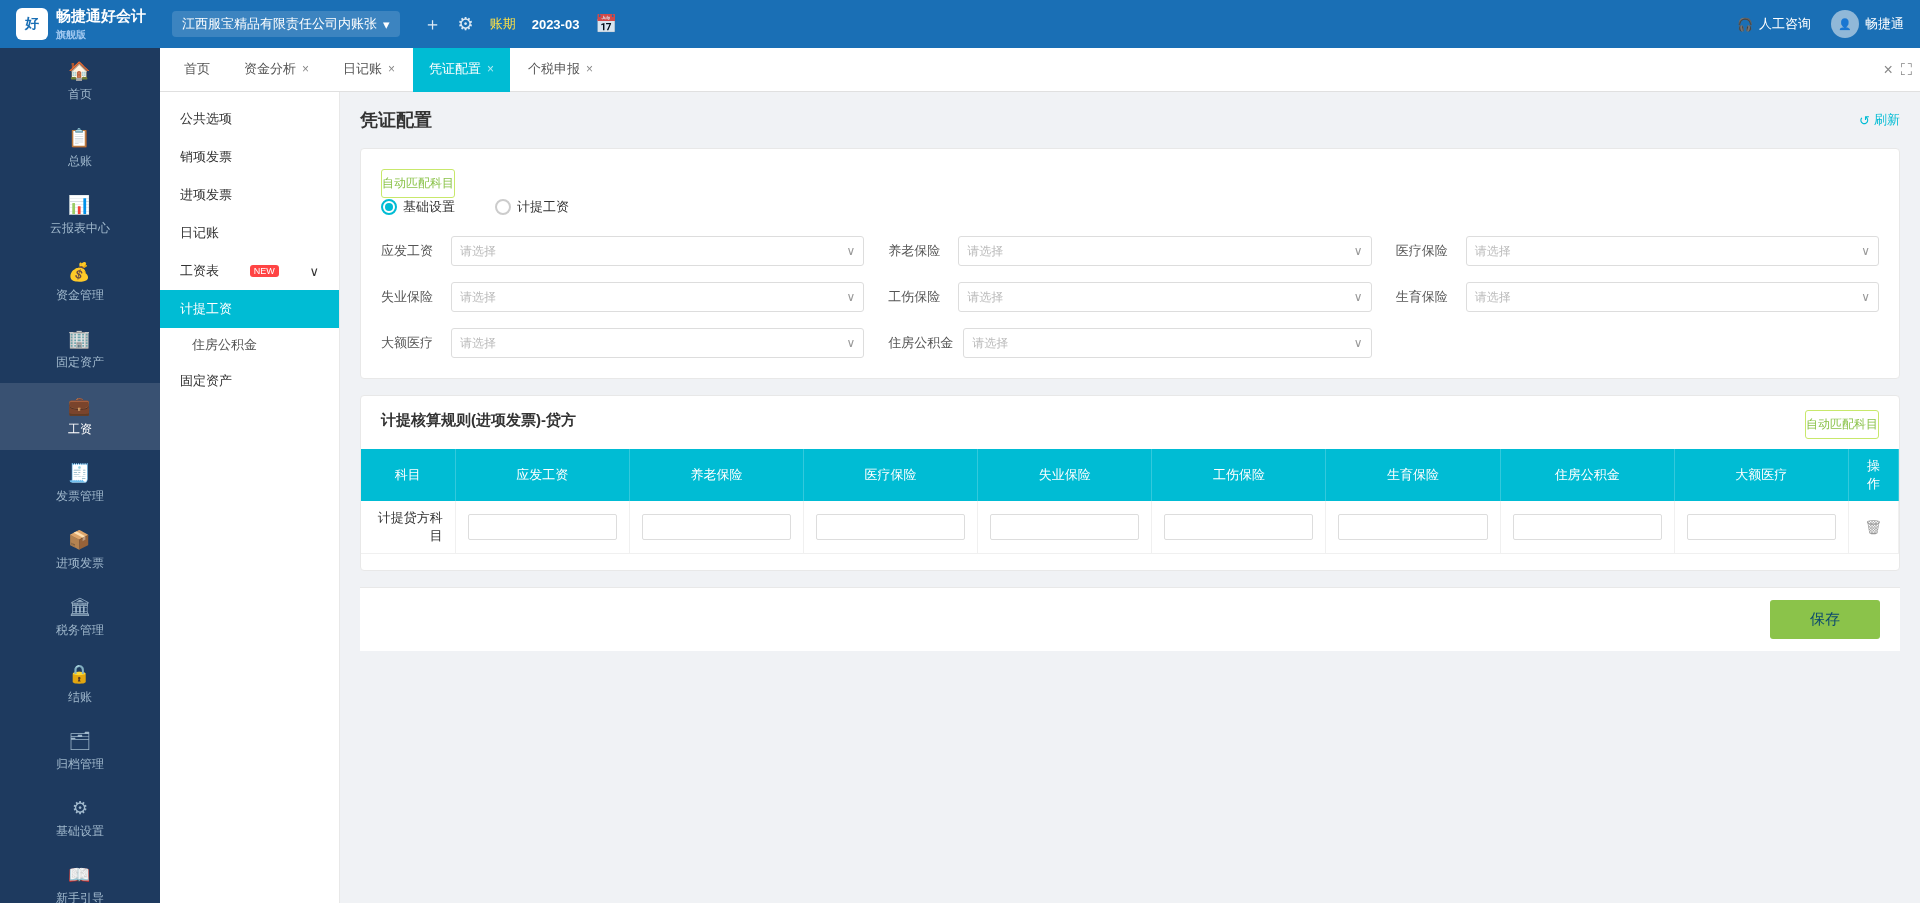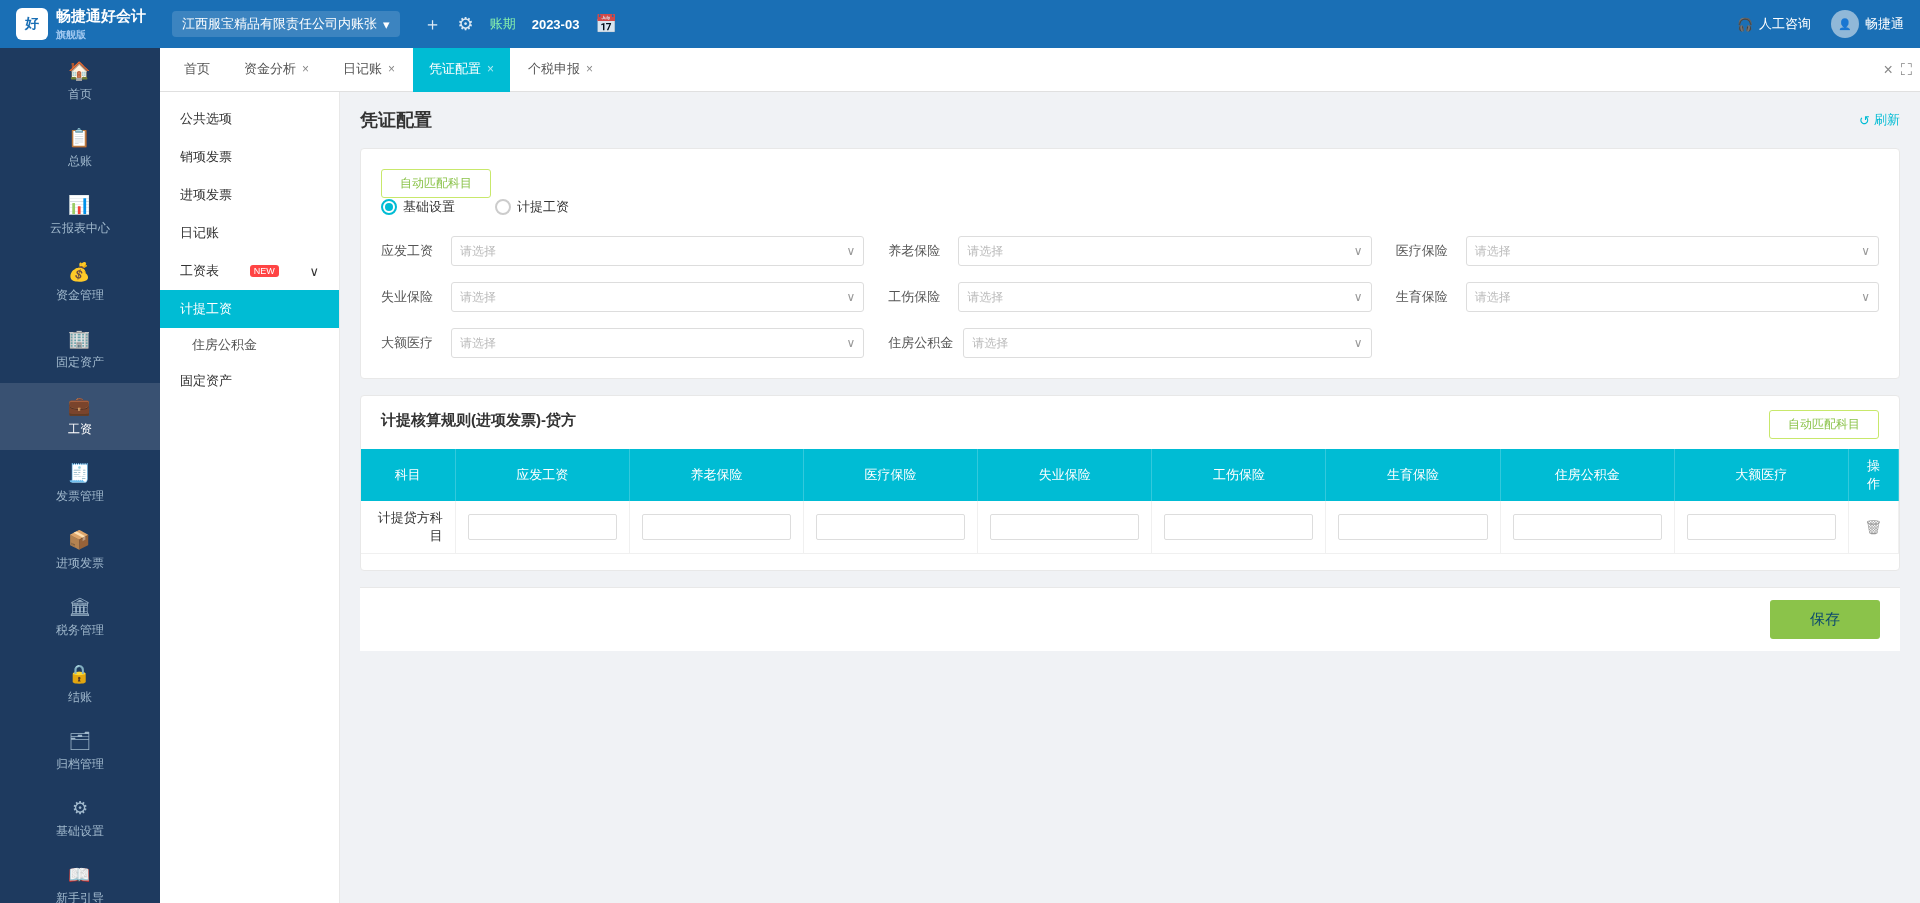--- a/index.html
+++ b/index.html
@@ -6,21 +6,21 @@
     body { font-family: 'Microsoft YaHei', Arial, sans-serif; font-size: 13px; background: #f0f2f5; width: 1920px; height: 903px; overflow: hidden; display: flex; flex-direction: column; }
 
     
     .top-bar { height: 48px; background: #1a6fb5; display: flex; align-items: center; padding: 0 16px; gap: 16px; flex-shrink: 0; }
     .logo-area { display: flex; align-items: center; gap: 8px; color: white; font-size: 15px; font-weight: bold; min-width: 140px; }
     .logo-icon { width: 32px; height: 32px; background: white; border-radius: 6px; display: flex; align-items: center; justify-content: center; color: #1a6fb5; font-weight: bold; font-size: 14px; }
     .logo-sub { font-size: 10px; color: #a0c8f0; margin-top: 2px; }
     .company-selector { display: flex; align-items: center; gap: 6px; color: white; background: rgba(255,255,255,0.15); padding: 4px 10px; border-radius: 4px; cursor: pointer; font-size: 13px; }
     .top-actions { display: flex; align-items: center; gap: 16px; margin-left: 8px; }
     .top-icon-btn { color: white; background: none; border: none; cursor: pointer; font-size: 18px; opacity: 0.85; }
-    .period-label { color: #86efac; font-size: 13px; }
+    .period-label { color: #fde047; font-size: 13px; }
     .period-value { color: white; font-weight: bold; font-size: 13px; }
     .spacer { flex: 1; }
     .top-right { display: flex; align-items: center; gap: 20px; color: white; }
     .service-btn { display: flex; align-items: center; gap: 5px; color: white; font-size: 13px; cursor: pointer; }
     .user-area { display: flex; align-items: center; gap: 6px; color: white; cursor: pointer; }
     .avatar { width: 28px; height: 28px; background: #90b8d8; border-radius: 50%; display: flex; align-items: center; justify-content: center; font-size: 11px; color: white; }
 
     
     .main-layout { display: flex; flex: 1; overflow: hidden; }
 
@@ -53,21 +53,21 @@
     
     .right-content { flex: 1; padding: 16px 20px; overflow-y: auto; }
     .page-header { display: flex; align-items: center; justify-content: space-between; margin-bottom: 16px; }
     .page-title { font-size: 18px; font-weight: bold; color: #333; }
     .refresh-btn { display: flex; align-items: center; gap: 4px; color: #00bcd4; cursor: pointer; font-size: 13px; }
 
     
     .section { background: white; border: 1px solid #e8e8e8; border-radius: 4px; padding: 20px; margin-bottom: 16px; }
     .section-title { font-size: 15px; font-weight: bold; color: #333; margin-bottom: 8px; }
     .notice-text { color: #f5a623; font-size: 12px; margin-bottom: 16px; }
-    .auto-match-btn { background: white; border: 1px solid #c8e86b; color: #8bc34a; padding: 5px 18px; border-radius: 3px; cursor: pointer; font-size: 12px; float: right; }
+    .auto-match-btn { background: white; border: 1px solid #c8e86b; color: #8bc34a; padding: 5px 0; border-radius: 3px; cursor: pointer; font-size: 12px; float: right; }
 
     
     .radio-group { display: flex; align-items: center; gap: 40px; margin-bottom: 20px; }
     .radio-item { display: flex; align-items: center; gap: 6px; cursor: pointer; color: #333; font-size: 13px; }
     .radio-circle { width: 16px; height: 16px; border-radius: 50%; border: 2px solid #00bcd4; display: flex; align-items: center; justify-content: center; }
     .radio-circle.checked::after { content: ''; width: 8px; height: 8px; background: #00bcd4; border-radius: 50%; }
     .radio-circle.unchecked { border: 2px solid #ccc; }
 
     
     .form-grid { display: grid; grid-template-columns: repeat(3, 1fr); gap: 16px 24px; }

